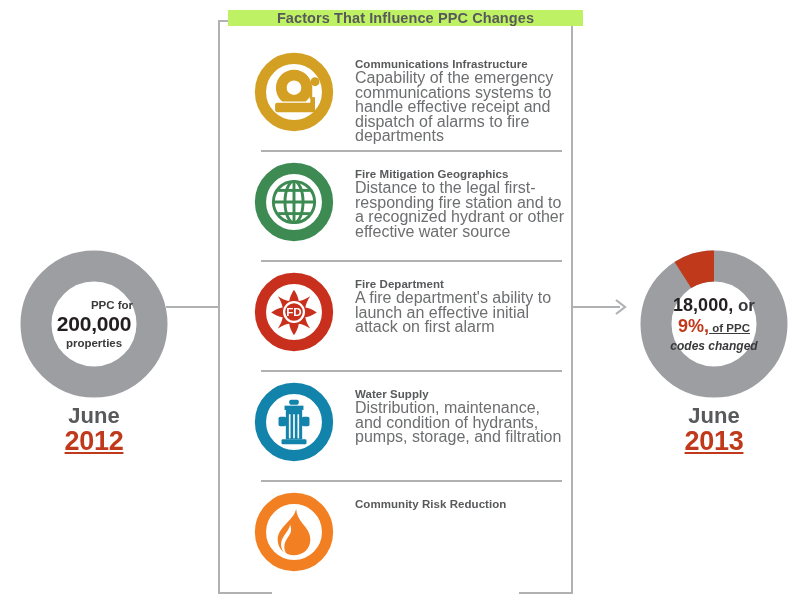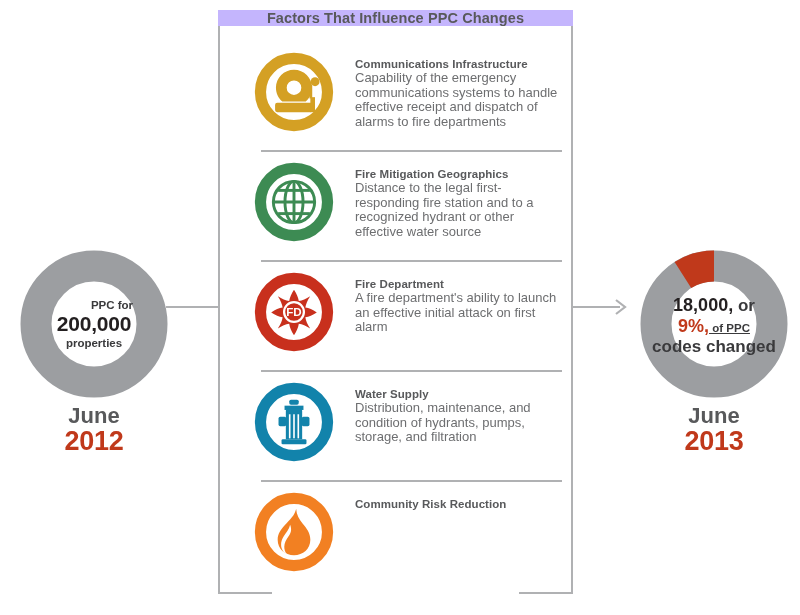--- a/index.html
+++ b/index.html
@@ -20,25 +20,25 @@
   .frame-right { right: 0; }
   .frame-top-l, .frame-top-r, .frame-bot-l, .frame-bot-r {
     position: absolute; height: 2px; background: #b0b1b3;
   }
   .frame-top-l { left: 0; top: 0; width: 54px; }
   .frame-top-r { right: 0; top: 0; width: 54px; }
   .frame-bot-l { left: 0; bottom: 0; width: 54px; }
   .frame-bot-r { right: 0; bottom: 0; width: 54px; }
 
   .panel-title {
-    position: absolute; left: 218px; top: 10px; width: 355px;
+    position: absolute; left: 228px; top: 10px; width: 355px;
     text-align: center;
     font-size: 14.5px; font-weight: bold; color: #58595b;
     letter-spacing: 0.1px;
-    background: #c4b5fd;
+    background: #bef264;
     padding: 0 4px;
   }
 
   
   .factors { position: absolute; left: 244px; top: 40px; width: 336px; }
   .factor-row {
     position: relative;
     display: flex;
     align-items: flex-start;
     height: 110px;
@@ -51,45 +51,45 @@
     width: 86px; height: 86px; flex: 0 0 86px;
     margin-top: 9px; margin-left: 7px;
   }
   .icon-wrap svg { display: block; width: 86px; height: 86px; }
   .factor-text { padding-left: 18px; padding-top: 18px; }
   .factor-title {
     font-size: 11.5px; font-weight: bold; color: #58595b;
     margin-bottom: 1px; letter-spacing: .05px;
   }
   .factor-desc {
-    font-size: 13px; color: #6d6e70; line-height: 14.6px;
+    font-size: 16px; color: #6d6e70; line-height: 14.6px;
     max-width: 210px;
   }
 
   
   .donut { position: absolute; width: 148px; height: 148px; }
   .donut svg { display: block; }
   .donut-inner {
     position: absolute; left: 0; top: 0; width: 148px; height: 148px;
     display: flex; flex-direction: column; align-items: center; justify-content: center;
     text-align: center;
   }
   .l-line1 { font-size: 11.5px; font-weight: bold; color: #3a3a3c; line-height: 14px; margin-left: 36px; }
   .l-line2 { font-size: 21px; font-weight: bold; color: #231f20; line-height: 24px; letter-spacing: -.2px; }
   .l-line3 { font-size: 11.5px; font-weight: bold; color: #3a3a3c; line-height: 14px; }
 
   .r-line1 { font-size: 18px; font-weight: bold; color: #231f20; line-height: 21px; }
   .r-line1 .sm { font-size: 17px; color: #3a3a3c; }
   .r-line2 { font-size: 18px; font-weight: bold; color: #c0391b; line-height: 21px; }
   .r-line2 .sm { font-size: 11.5px; color: #3a3a3c; text-decoration: underline; }
-  .r-line3 { font-size: 17px; font-weight: bold; color: #3a3a3c; line-height: 15px; }
+  .r-line3 { font-size: 12px; font-weight: bold; color: #3a3a3c; line-height: 15px; font-style: italic; }
 
   .caption { position: absolute; width: 160px; text-align: center; }
   .caption .month { font-size: 22px; font-weight: bold; color: #58595b; line-height: 21px; }
-  .caption .year  { font-size: 27px; font-weight: bold; color: #c0391b; line-height: 31px; letter-spacing: -.3px; }
+  .caption .year  { font-size: 27px; font-weight: bold; color: #c0391b; line-height: 31px; letter-spacing: -.3px; text-decoration: underline; }
 
   
   .connector { position: absolute; background: #b0b1b3; height: 2px; }
 </style>
 </head>
 <body>
 
 <div id="stage">
 
   <div class="donut" style="left:20px; top:250px;">

